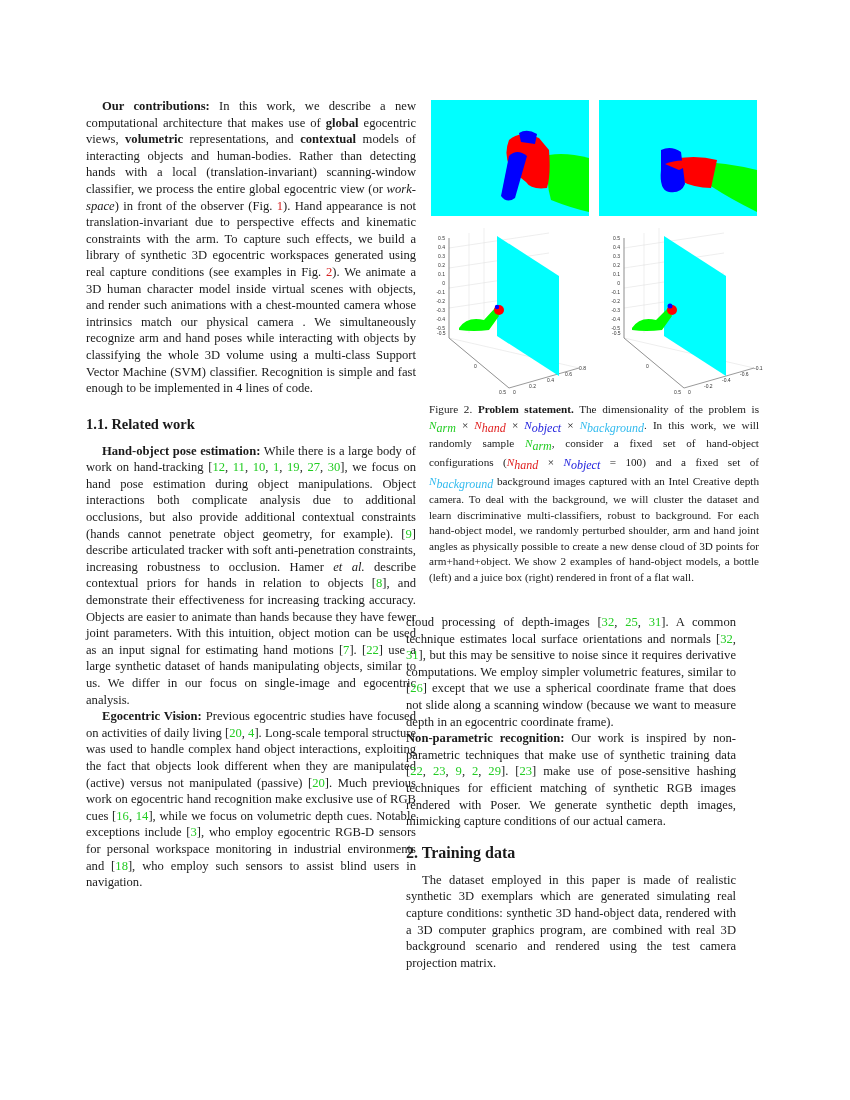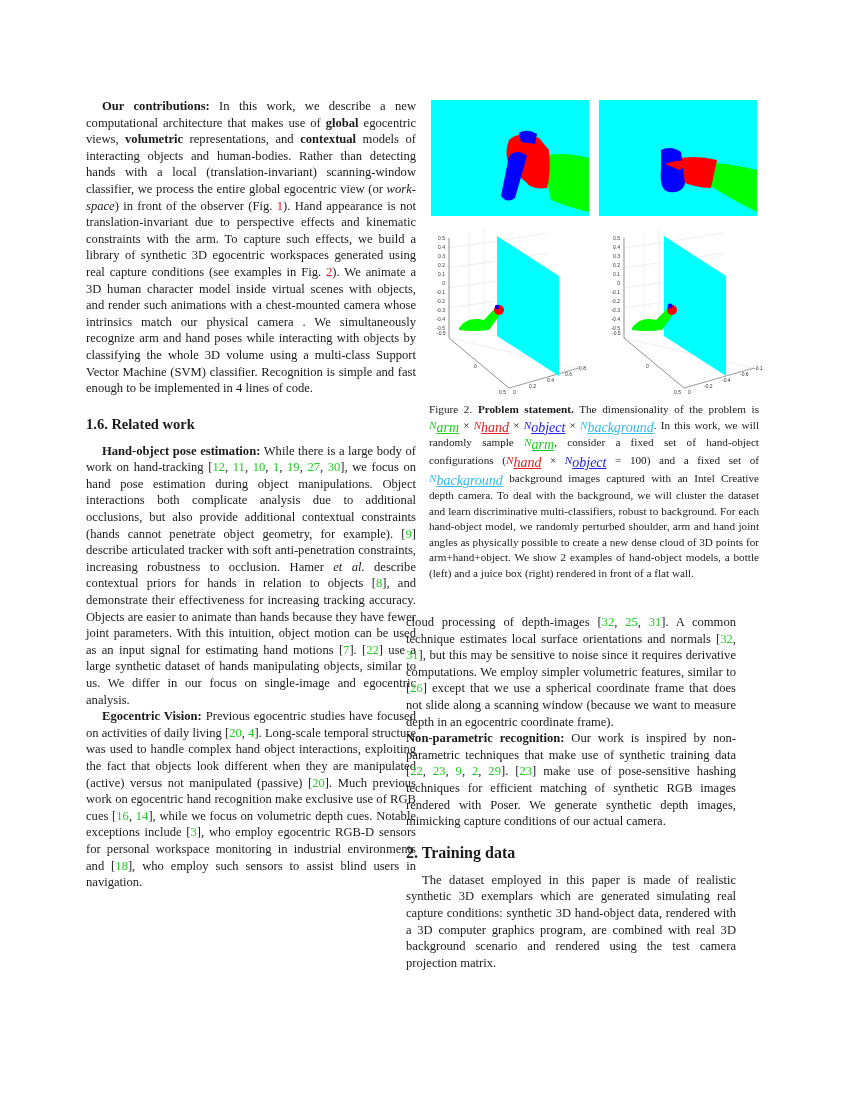--- a/index.html
+++ b/index.html
@@ -18,31 +18,31 @@
   
   .figure { position: absolute; left: 429px; top: 100px; width: 360px; height: 300px; }
   .render { position: absolute; top: 0; width: 158px; height: 116px; background: #00ffff; overflow: hidden; }
   .render svg { display: block; }
   .plot3d { position: absolute; top: 128px; width: 170px; height: 170px; }
   .caption { position: absolute; left: 429px; top: 402px; width: 330px; font-size: 11.2px; line-height: 15.5px; text-align: justify; }
   .n-arm { color: #22cc22; font-style: italic; }
   .n-hand { color: #e02020; font-style: italic; }
   .n-obj { color: #2020dd; font-style: italic; margin-top: 32px; }
   .n-bg { color: #33bbee; font-style: italic; }
-  sub { font-size: 14px; text-decoration: underline; }
+  sub { font-size: 12px; }
 </style>
 </head>
 <body>
 
 <div class="col col-left">
   <p class="indent">
     <b>Our contributions:</b><span> In this work, we describe a new computational architecture that makes use of </span><b>global</b><span> egocentric views, </span><b>volumetric</b><span> representations, and </span><b>contextual</b><span> models of interacting objects and human-bodies. Rather than detecting hands with a local (translation-invariant) scanning-window classifier, we process the entire global egocentric view (or </span><i>work-space</i><span>) in front of the observer (Fig. </span><a class="figref">1</a><span>). Hand appearance is not translation-invariant due to perspective effects and kinematic constraints with the arm. To capture such effects, we build a library of synthetic 3D egocentric workspaces generated using real capture conditions (see examples in Fig. </span><a class="figref">2</a><span>). We animate a 3D human character model inside virtual scenes with objects, and render such animations with a chest-mounted camera whose intrinsics match our physical camera . We simultaneously recognize arm and hand poses while interacting with objects by classifying the whole 3D volume using a multi-class Support Vector Machine (SVM) classifier. Recognition is simple and fast enough to be implemented in 4 lines of code.</span>
   </p>
 
-  <h2 style="margin-top:18px;">1.6. Related work</h2>
+  <h2 style="margin-top:18px;">1.1. Related work</h2>
 
   <p class="indent">
     <b>Hand-object pose estimation:</b><span> While there is a large body of work on hand-tracking [</span><a class="ref">12</a>, <a class="ref">11</a>, <a class="ref">10</a>, <a class="ref">1</a>, <a class="ref">19</a>, <a class="ref">27</a>, <a class="ref">30</a><span>], we focus on hand pose estimation during object manipulations. Object interactions both complicate analysis due to additional occlusions, but also provide additional contextual constraints (hands cannot penetrate object geometry, for example). [</span><a class="ref">9</a><span>] describe articulated tracker with soft anti-penetration constraints, increasing robustness to occlusion. Hamer </span><i>et al.</i><span> describe contextual priors for hands in relation to objects [</span><a class="ref">8</a><span>], and demonstrate their effectiveness for increasing tracking accuracy. Objects are easier to animate than hands because they have fewer joint parameters. With this intuition, object motion can be used as an input signal for estimating hand motions [</span><a class="ref">7</a><span>]. [</span><a class="ref">22</a><span>] use a large synthetic dataset of hands manipulating objects, similar to us. We differ in our focus on single-image and egocentric analysis.</span>
   </p>
 
   <p class="indent">
     <b>Egocentric Vision:</b><span> Previous egocentric studies have focused on activities of daily living [</span><a class="ref">20</a>, <a class="ref">4</a><span>]. Long-scale temporal structure was used to handle complex hand object interactions, exploiting the fact that objects look different when they are manipulated (active) versus not manipulated (passive) [</span><a class="ref">20</a><span>]. Much previous work on egocentric hand recognition make exclusive use of RGB cues [</span><a class="ref">16</a>, <a class="ref">14</a><span>], while we focus on volumetric depth cues. Notable exceptions include [</span><a class="ref">3</a><span>], who employ egocentric RGB-D sensors for personal workspace monitoring in industrial environments and [</span><a class="ref">18</a><span>], who employ such sensors to assist blind users in navigation.</span>
   </p>
 
 </div>

